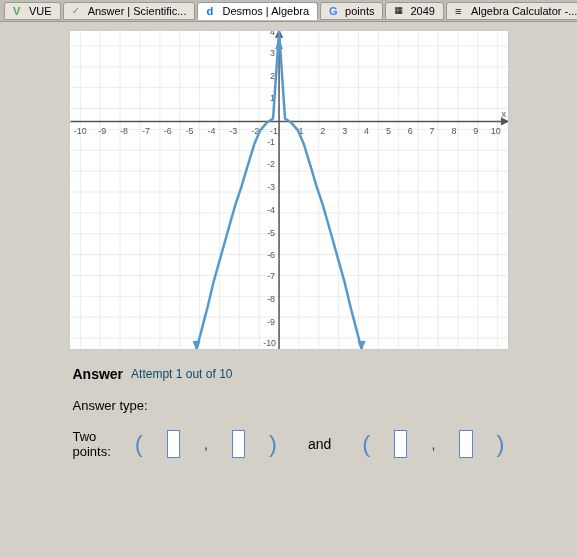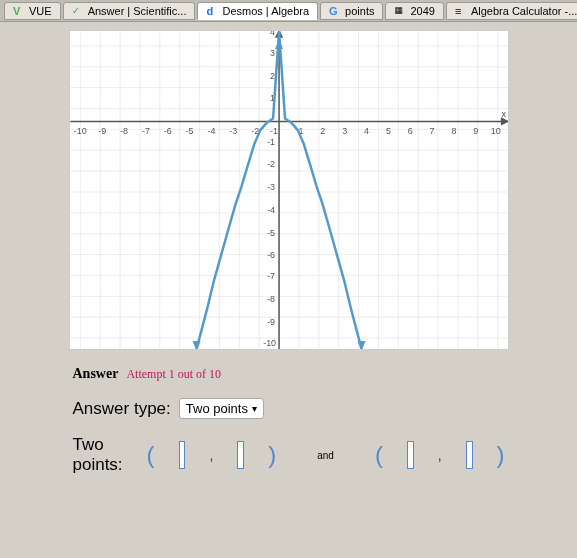--- a/index.html
+++ b/index.html
@@ -74,42 +74,41 @@
       width: 440px;
       margin-top: 16px;
       padding: 0 4px;
     }
 
     .answer-header {
       display: flex;
       align-items: center;
       gap: 8px;
       margin-bottom: 16px;
-      font-family: Liberation Serif, serif;
     }
 
     .answer-label {
       font-weight: bold;
       font-size: 14px;
     }
 
     .attempt-text {
       font-size: 12px;
-      color: #be185d;
+      color: #0c4a6e;
     }
 
     .answer-type-row {
       display: flex;
       align-items: center;
       gap: 8px;
       margin-bottom: 16px;
     }
 
     .answer-type-label {
-      font-size: 17px;
+      font-size: 13px;
     }
 
     .answer-type-select {
       display: flex;
       align-items: center;
       border: 1px solid #aaa;
       background: white;
       padding: 2px 6px;
       border-radius: 3px;
       font-size: 13px;
@@ -138,22 +137,22 @@
       background: white;
       display: inline-block;
     }
 
     .comma {
       font-size: 14px;
       color: #333;
     }
 
     .and-text {
-      font-size: 10px;
-      margin: 0 17px;
+      font-size: 14px;
+      margin: 0 7px;
     }
   </style>
 </head>
 <body>
 
 <div class="tab-bar">
   <div class="tab">
     <span class="tab-icon" style="color:#4CAF50;font-size:11px;font-weight:bold;">V</span>
     <span>VUE</span>
   </div>
@@ -322,24 +321,20 @@
   </div>
 
   <div class="answer-section">
     <div class="answer-header">
       <span class="answer-label">Answer</span>
       <span class="attempt-text">Attempt 1 out of 10</span>
     </div>
 
     <div class="answer-type-row">
       <span class="answer-type-label">Answer type:</span>
-      <div class="answer-type-select">
-        <span>Two points</span>
-        <span style="font-size:10px;">▾</span>
-      </div>
     </div>
 
     <div class="two-points-row">
       <span class="answer-type-label">Two points:</span>
       <span class="paren">(</span>
       <div class="coord-input"></div>
       <span class="comma">,</span>
       <div class="coord-input"></div>
       <span class="paren">)</span>
       <span class="and-text">and</span>

